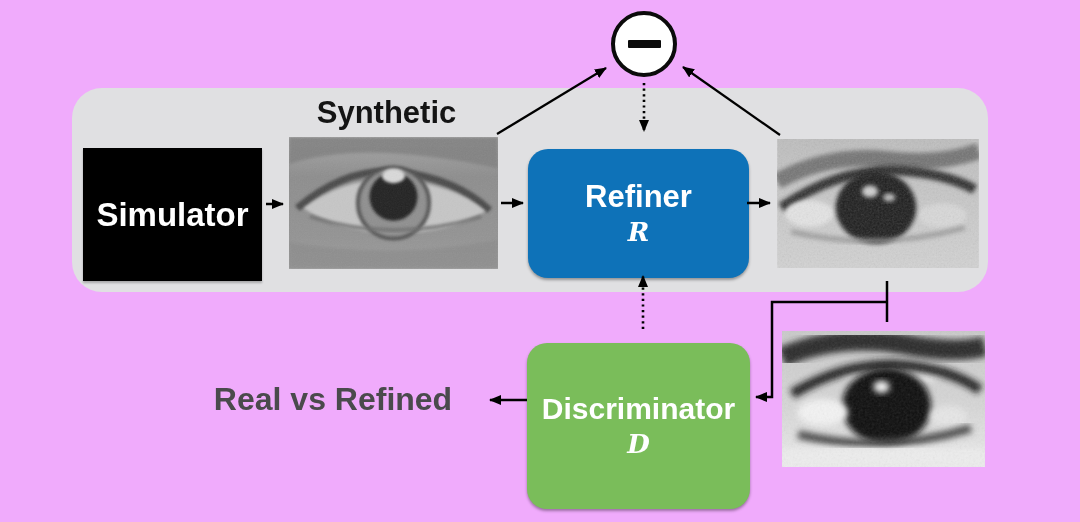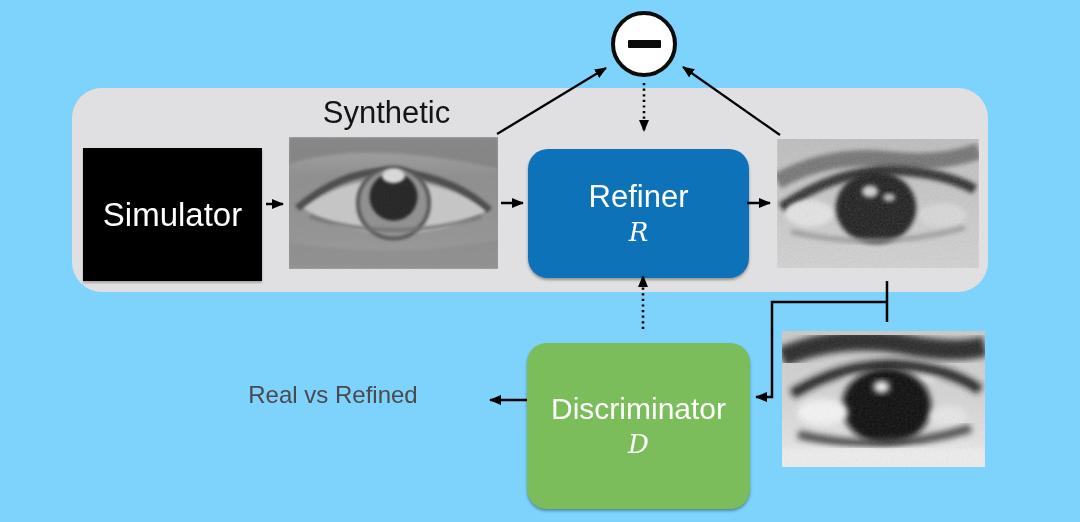--- a/index.html
+++ b/index.html
@@ -1,18 +1,18 @@
 <!DOCTYPE html>
 <html><head>
 <meta charset="utf-8">
 <style>
   html,body { margin:0; padding:0; background:#ffffff; }
   .canvas {
-    position:relative; width:1080px; height:522px; background:#7dd3fc;
-    overflow:hidden; font-family:"Liberation Sans", sans-serif;
+    position:relative; width:1080px; height:522px; background:#f0abfc;
+    overflow:hidden; font-family:"Liberation Sans", sans-serif;font-weight:bold;
   }
   .panel {
     position:absolute; left:72px; top:88px; width:916px; height:204px;
     border-radius:30px; background:#e0e0e2;
   }
   .node {
     position:absolute; display:flex; flex-direction:column;
     align-items:center; justify-content:center; color:#ffffff;
     line-height:1.15; text-align:center;margin-top:11px;
   }
@@ -29,21 +29,21 @@
     box-sizing:border-box; border:4px solid #0b0b0b; border-radius:50%;
     background:#ffffff; display:flex; align-items:center; justify-content:center;
     z-index:4;
   }
   .minus-bar { width:33px; height:8px; background:#0b0b0b; border-radius:1px; }
   .lbl { position:absolute; font-size:31px; color:#141414; text-align:center;
     z-index:3; white-space:nowrap; }
   .lbl-synthetic { left:284px; top:95px; width:205px; }
   .lbl-refined  { left:777px; top:95px; width:202px; }
   .lbl-unlabeled { left:756px; top:471px; width:254px; }
-  .lbl-realvs { left:188px; top:381px; width:290px; font-size:24px; color:#4a4a4c; }
+  .lbl-realvs { left:188px; top:381px; width:290px; font-size:32px; color:#4a4a4c; }
   .eye { position:absolute; z-index:2; }
   .eye-synthetic { left:289px; top:137px; }
   .eye-refined   { left:777px; top:139px; }
   .eye-real      { left:782px; top:331px; }
   .arrows { position:absolute; left:0; top:0; z-index:5; pointer-events:none; }
 </style>
 </head>
 <body>
 
 <div class="canvas">

